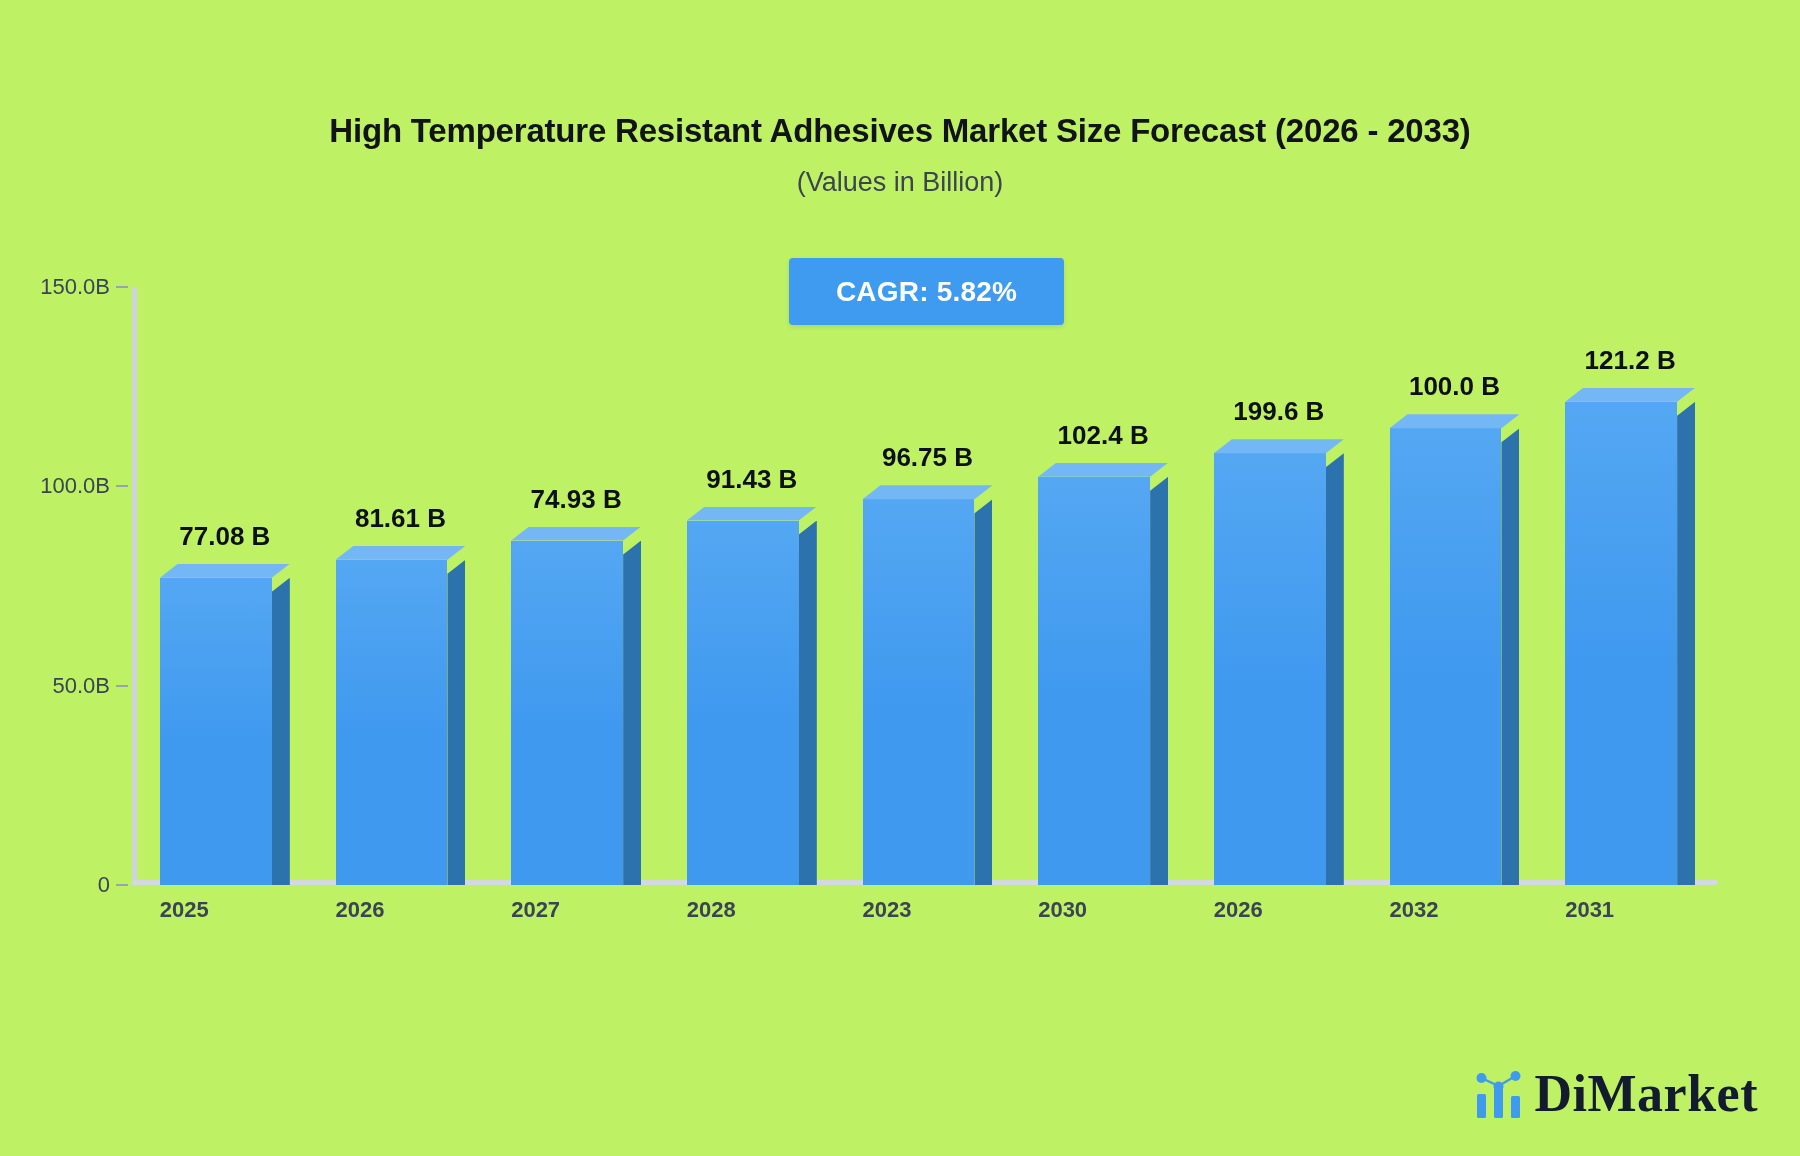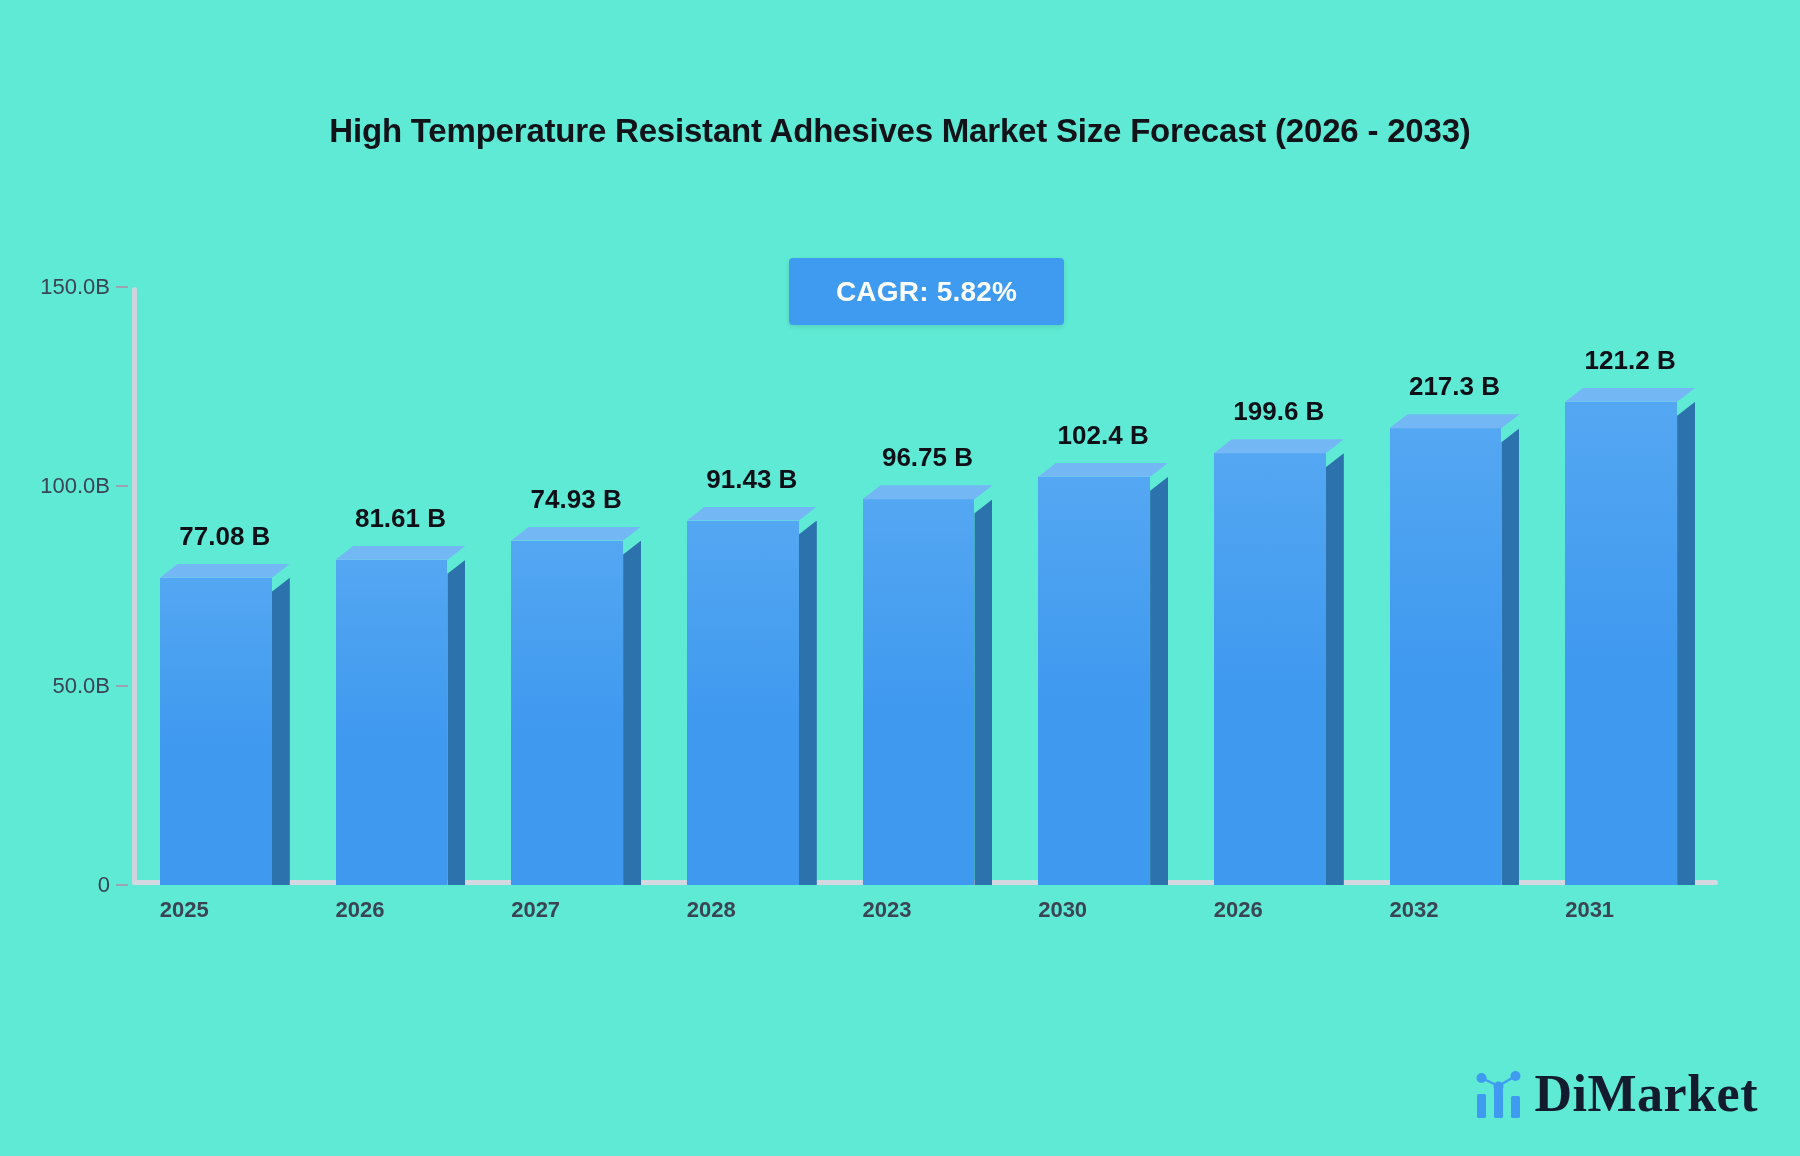--- a/index.html
+++ b/index.html
@@ -8,21 +8,21 @@
     height: 1156px;
     background: #ffffff;
     font-family: "Liberation Sans", sans-serif;
     overflow: hidden;
   }
 
   #root {
     position: relative;
     width: 1800px;
     height: 1156px;
-    background: #5eead4;
+    background: #bef264;
   }
 
   
   .title-block {
     position: absolute;
     top: 110px;
     left: 0;
     width: 1800px;
     text-align: center;
   }
@@ -193,20 +193,21 @@
     line-height: 1;
   }
 </style>
 </head>
 <body>
 
 <div id="root">
 
   <div class="title-block">
     <div class="chart-title">High Temperature Resistant Adhesives Market Size Forecast (2026 - 2033)</div>
+    <div class="chart-subtitle">(Values in Billion)</div>
   </div>
 
   <div class="cagr-badge">
     <span>CAGR: 5.82%</span>
   </div>
 
   <div class="plot">
     <div class="y-axis-line"></div>
     <div class="x-axis-line"></div>
     <div class="y-ticks">
@@ -282,21 +283,21 @@
           </div>
           <div class="bar-value" style="bottom: 457.756px;">199.6 B</div>
           <div class="x-label">2026</div>
         </div>
         <div class="bar-slot" style="left: 1252.5px; width: 129.993px;">
           <div class="bar-3d" style="height: 456.872px;">
             <div class="bar-front"></div>
             <div class="bar-side"></div>
             <div class="bar-top"></div>
           </div>
-          <div class="bar-value" style="bottom: 482.872px;">217.3 B</div>
+          <div class="bar-value" style="bottom: 482.872px;">100.0 B</div>
           <div class="x-label">2032</div>
         </div>
         <div class="bar-slot" style="left: 1428.17px; width: 129.993px;">
           <div class="bar-3d" style="height: 483.184px;">
             <div class="bar-front"></div>
             <div class="bar-side"></div>
             <div class="bar-top"></div>
           </div>
           <div class="bar-value" style="bottom: 509.184px;">121.2 B</div>
           <div class="x-label">2031</div>

